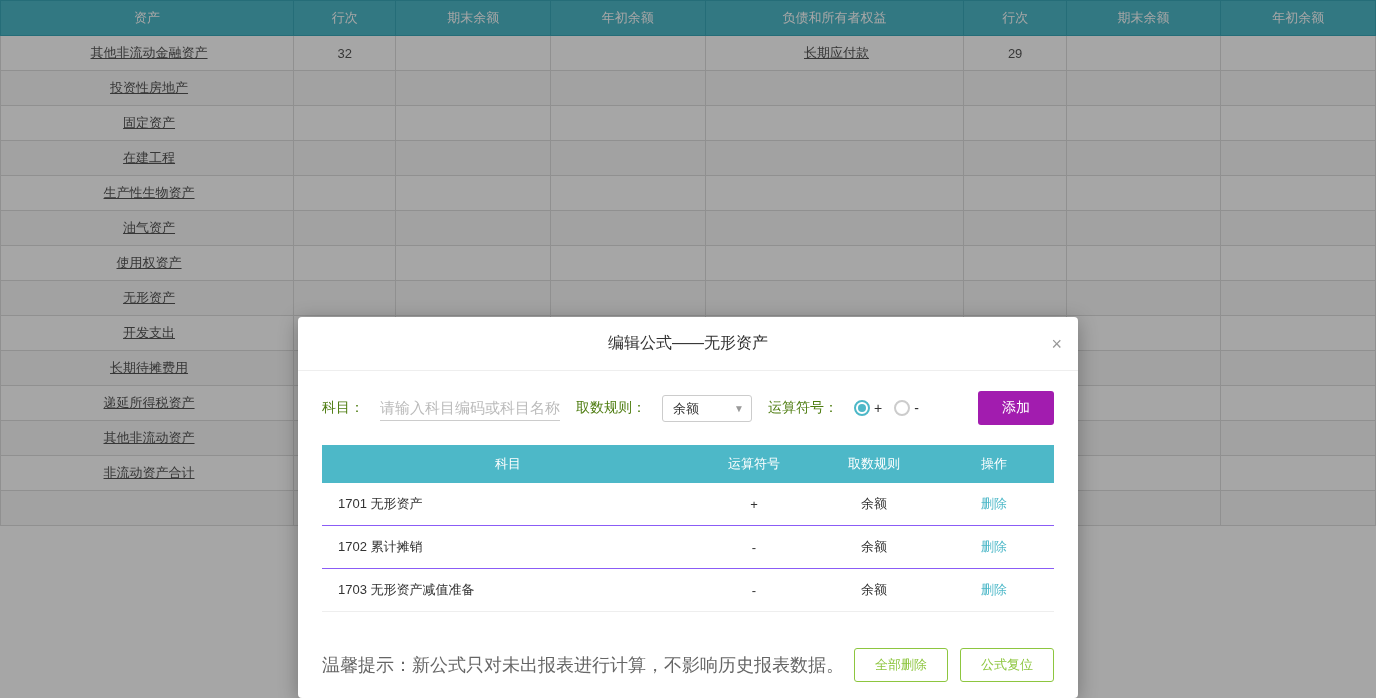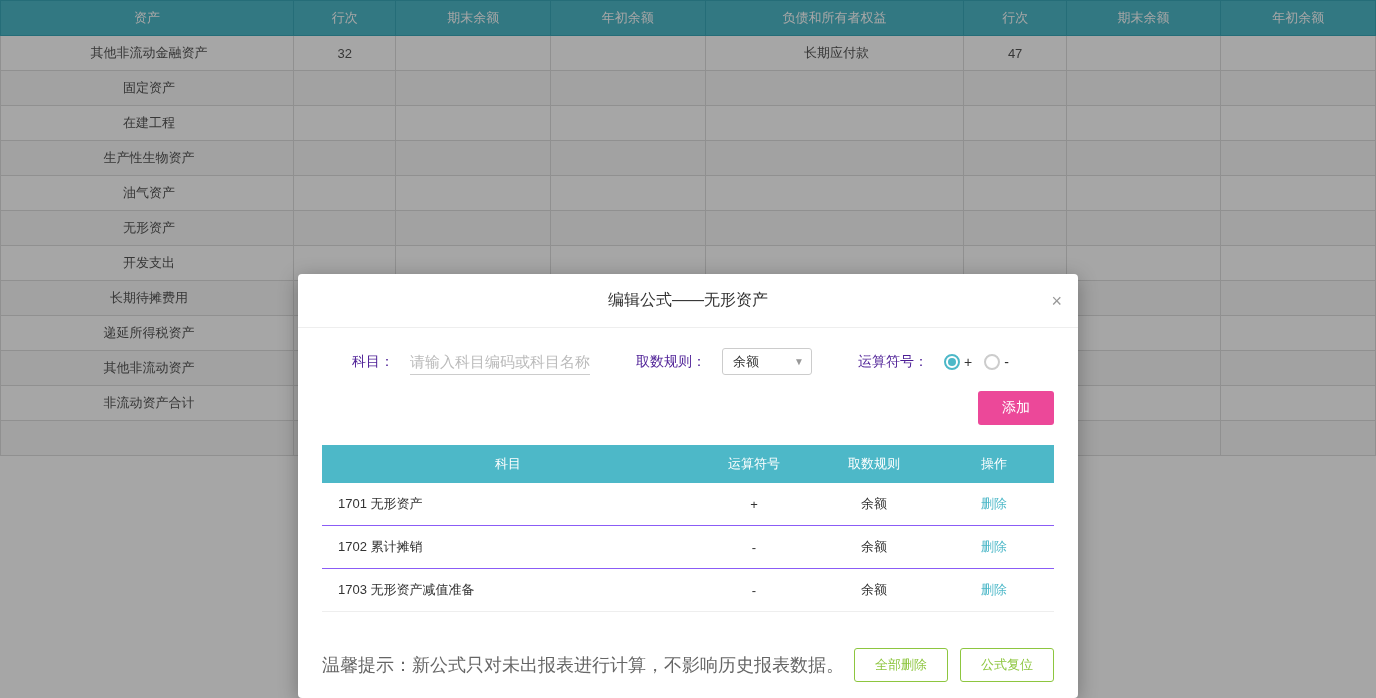--- a/index.html
+++ b/index.html
@@ -45,20 +45,21 @@
       color: #555;
     }
 
     .bg-table tr:nth-child(even) td {
       background: #f9f9f9;
     }
 
     .left-col {
       text-align: left;
       padding-left: 16px !important;
+      text-decoration: underline;
     }
 
     
     .overlay {
       position: absolute;
       top: 0; left: 0;
       width: 100%;
       height: 100%;
       background: rgba(0,0,0,0.35);
       display: flex;
@@ -106,23 +107,22 @@
     
     .form-row {
       display: flex;
       align-items: center;
       gap: 16px;
       margin-bottom: 20px;
       flex-wrap: wrap;
     }
 
     .form-label {
-      color: #4c1d95;
+      color: #4d7c0f;
       white-space: nowrap;
-      margin-left: 30px;
     }
 
     .form-input {
       border: none;
       border-bottom: 1px solid #ccc;
       padding: 4px 0;
       width: 180px;
       outline: none;
       font-size: 15px;
       color: #999;
@@ -191,21 +191,21 @@
     .radio-circle.unchecked {
       border-color: #ccc;
     }
 
     .radio-text {
       font-size: 14px;
       color: #333;
     }
 
     .btn-add {
-      background: #ec4899;
+      background: #a21caf;
       color: #fff;
       border: none;
       border-radius: 3px;
       padding: 8px 24px;
       font-size: 14px;
       cursor: pointer;
       margin-left: auto;
     }
 
     
@@ -291,21 +291,31 @@
         <th>年初余额</th>
       </tr>
     </thead>
     <tbody id="bg-tbody">
     <tr>
           <td class="left-col">其他非流动金融资产</td>
           <td>32</td>
           <td></td>
           <td></td>
           <td class="left-col">长期应付款</td>
-          <td>47</td>
+          <td>29</td>
+          <td></td>
+          <td></td>
+        </tr>
+        <tr>
+          <td class="left-col">投资性房地产</td>
+          <td></td>
+          <td></td>
+          <td></td>
+          <td class="left-col"></td>
+          <td></td>
           <td></td>
           <td></td>
         </tr>
         <tr>
           <td class="left-col">固定资产</td>
           <td></td>
           <td></td>
           <td></td>
           <td class="left-col"></td>
           <td></td>
@@ -327,20 +337,30 @@
           <td></td>
           <td></td>
           <td></td>
           <td class="left-col"></td>
           <td></td>
           <td></td>
           <td></td>
         </tr>
         <tr>
           <td class="left-col">油气资产</td>
+          <td></td>
+          <td></td>
+          <td></td>
+          <td class="left-col"></td>
+          <td></td>
+          <td></td>
+          <td></td>
+        </tr>
+        <tr>
+          <td class="left-col">使用权资产</td>
           <td></td>
           <td></td>
           <td></td>
           <td class="left-col"></td>
           <td></td>
           <td></td>
           <td></td>
         </tr>
         <tr>
           <td class="left-col">无形资产</td>

